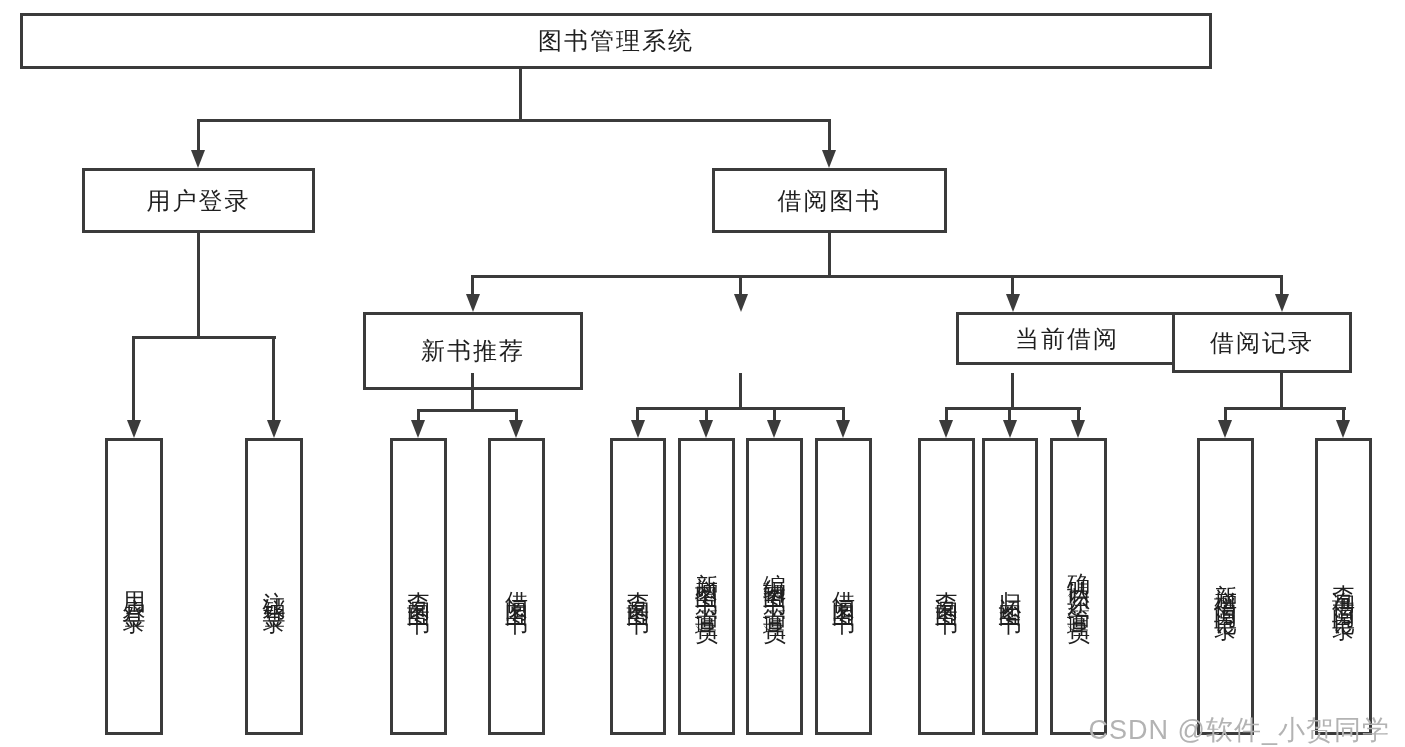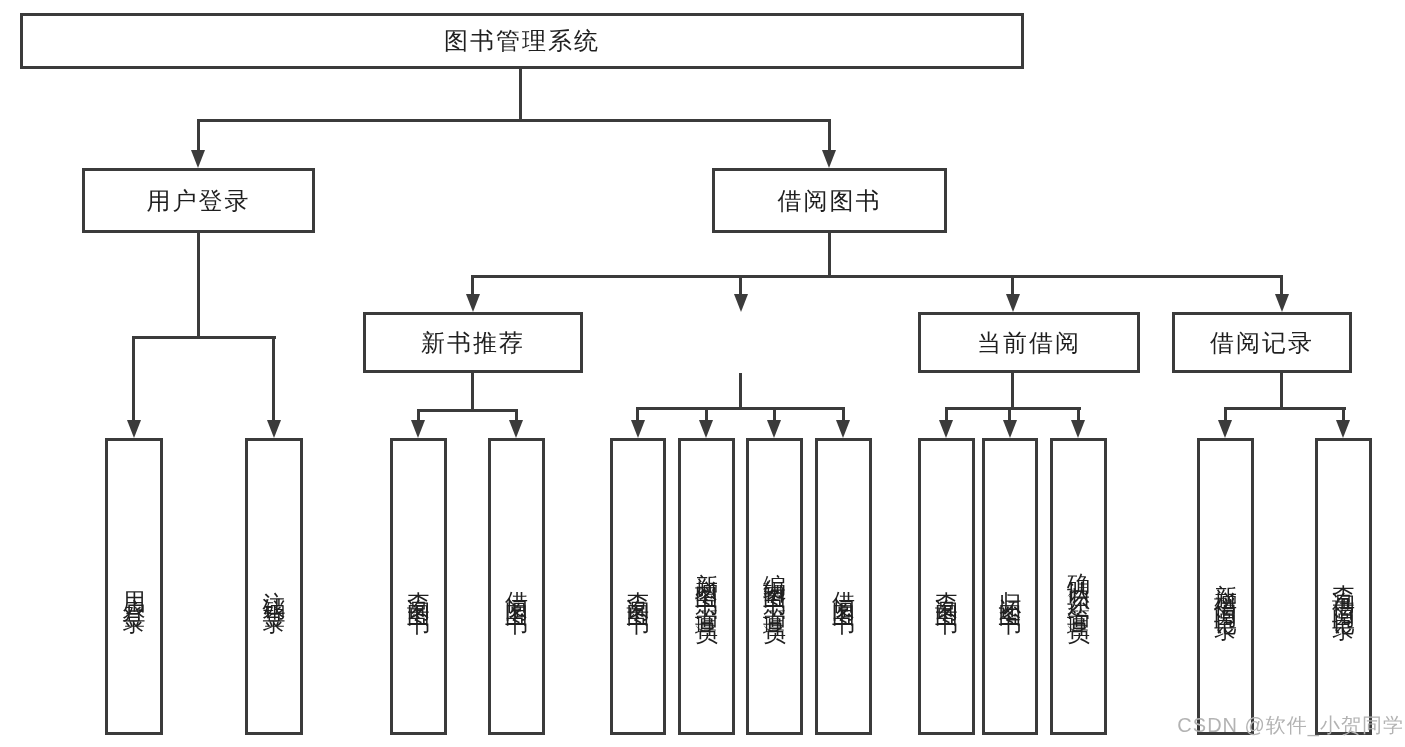--- a/index.html
+++ b/index.html
@@ -23,30 +23,30 @@
     writing-mode:vertical-rl;text-orientation:mixed;
     font-size:23px;letter-spacing:7px;line-height:1;color:var(--text);
   }
   .line{position:absolute;background:var(--line);}
   .arrow{
     position:absolute;width:0;height:0;
     border-left:7px solid transparent;border-right:7px solid transparent;
     border-top:18px solid var(--line);
   }
   .watermark{
-    position:absolute;top:712px;right:1px;font-size:20px;letter-spacing:1px;
+    position:absolute;top:712px;right:15px;font-size:27px;letter-spacing:1px;
     color:var(--watermark);white-space:nowrap;
   }
 </style>
 </head>
 <body>
 
 <div class="canvas">
 
-  <div class="node h" style="left:20px;top:13px;width:1004px;height:56px;">
+  <div class="node h" style="left:20px;top:13px;width:1192px;height:56px;">
     <span>图书管理系统</span>
   </div>
 
   <div class="line" style="left:519px;top:69px;width:3px;height:53px;"></div>
   <div class="line" style="left:197px;top:119px;width:634px;height:3px;"></div>
   <div class="line" style="left:197px;top:119px;width:3px;height:44px;"></div>
   <div class="line" style="left:828px;top:119px;width:3px;height:44px;"></div>
   <div class="arrow" style="left:191px;top:150px;"></div>
   <div class="arrow" style="left:822px;top:150px;"></div>
 
@@ -68,24 +68,24 @@
   <div class="line" style="left:471px;top:275px;width:812px;height:3px;"></div>
   <div class="line" style="left:471px;top:275px;width:3px;height:32px;"></div>
   <div class="line" style="left:739px;top:275px;width:3px;height:32px;"></div>
   <div class="line" style="left:1011px;top:275px;width:3px;height:32px;"></div>
   <div class="line" style="left:1280px;top:275px;width:3px;height:32px;"></div>
   <div class="arrow" style="left:466px;top:294px;"></div>
   <div class="arrow" style="left:734px;top:294px;"></div>
   <div class="arrow" style="left:1006px;top:294px;"></div>
   <div class="arrow" style="left:1275px;top:294px;"></div>
 
-  <div class="node h" style="left:363px;top:312px;width:220px;height:61px;">
+  <div class="node h" style="left:363px;top:312px;width:220px;height:78px;">
     <span>新书推荐</span>
   </div>
-  <div class="node h" style="left:918px;top:312px;width:222px;height:61px;">
+  <div class="node h" style="left:956px;top:312px;width:222px;height:53px;">
     <span>当前借阅</span>
   </div>
   <div class="node h" style="left:1172px;top:312px;width:180px;height:61px;">
     <span>借阅记录</span>
   </div>
 
   <div class="line" style="left:471px;top:373px;width:3px;height:39px;"></div>
   <div class="line" style="left:417px;top:409px;width:101px;height:3px;"></div>
   <div class="line" style="left:417px;top:409px;width:3px;height:24px;"></div>
   <div class="line" style="left:515px;top:409px;width:3px;height:24px;"></div>

